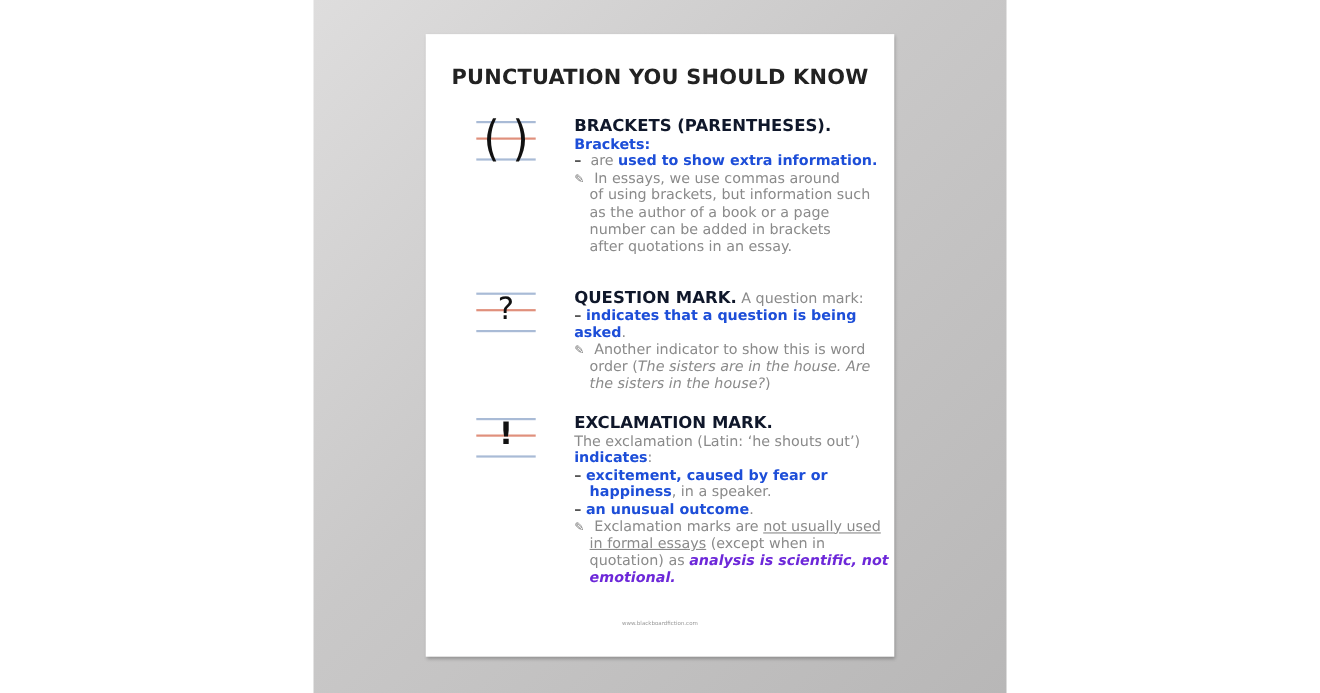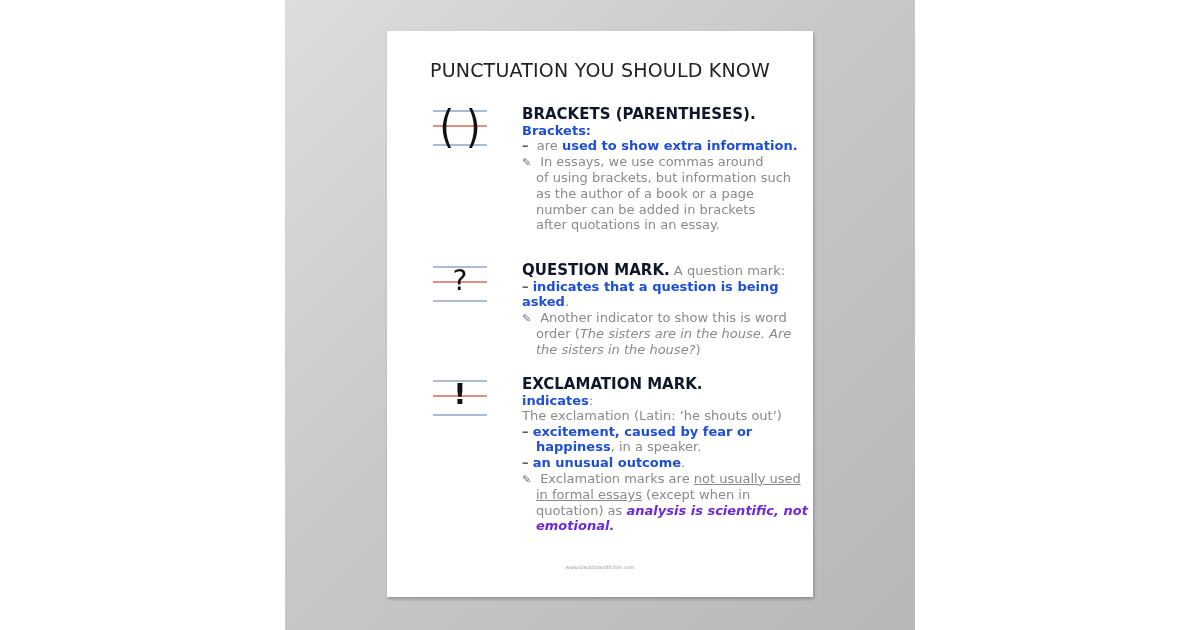--- a/index.html
+++ b/index.html
@@ -13,21 +13,21 @@
     background: linear-gradient(135deg, #dedddd 0%, #c9c8c8 45%, #b8b7b7 100%);
   }
   .poster {
     position: absolute; left: 387px; top: 31px; width: 426px; height: 566px;
     background: #ffffff;
     box-shadow: 1px 2px 3px rgba(0,0,0,0.25);
   }
   .title {
     position: absolute; left: 0; top: 28px; width: 426px; text-align: center;
     font-size: 19px; color: #222; letter-spacing: 0.2px;
-    font-family: "DejaVu Sans", sans-serif; font-weight: normal;
+    font-family: "DejaVu Sans", sans-serif; font-weight: bold;
   }
   .section { position: absolute; left: 46px; width: 360px; }
   .glyph {
     position: absolute; left: 0; top: 0; width: 54px; height: 42px;
   }
   .glyph .line {
     position: absolute; left: 0; width: 54px; height: 1.5px;
   }
   .glyph .l1 { top: 3px; background: #a9bbd6; }
   .glyph .l2 { top: 18px; background: #e0907c; }
@@ -121,24 +121,24 @@
     <div class="glyph">
       <div class="line l1"></div>
       <div class="line l2"></div>
       <div class="line l3"></div>
       <div class="mark" style="top:0px;font-size:28px;line-height:36px;font-weight:bold;">!</div>
     </div>
     <div class="text">
       <span class="row">
         <span class="head">EXCLAMATION MARK.</span>
       </span>
+      <span class="row">The exclamation (Latin: ‘he shouts out’)</span>
       <span class="row">
         <span class="b">indicates</span><span>:</span>
       </span>
-      <span class="row">The exclamation (Latin: ‘he shouts out’)</span>
       <span class="row">
         <span class="dash">–</span>
         <span class="b">excitement, caused by fear or</span>
       </span>
       <span class="indent">
         <span class="b">happiness</span><span>, in a speaker.</span>
       </span>
       <span class="row">
         <span class="dash">–</span>
         <span class="b">an unusual outcome</span><span>.</span>

